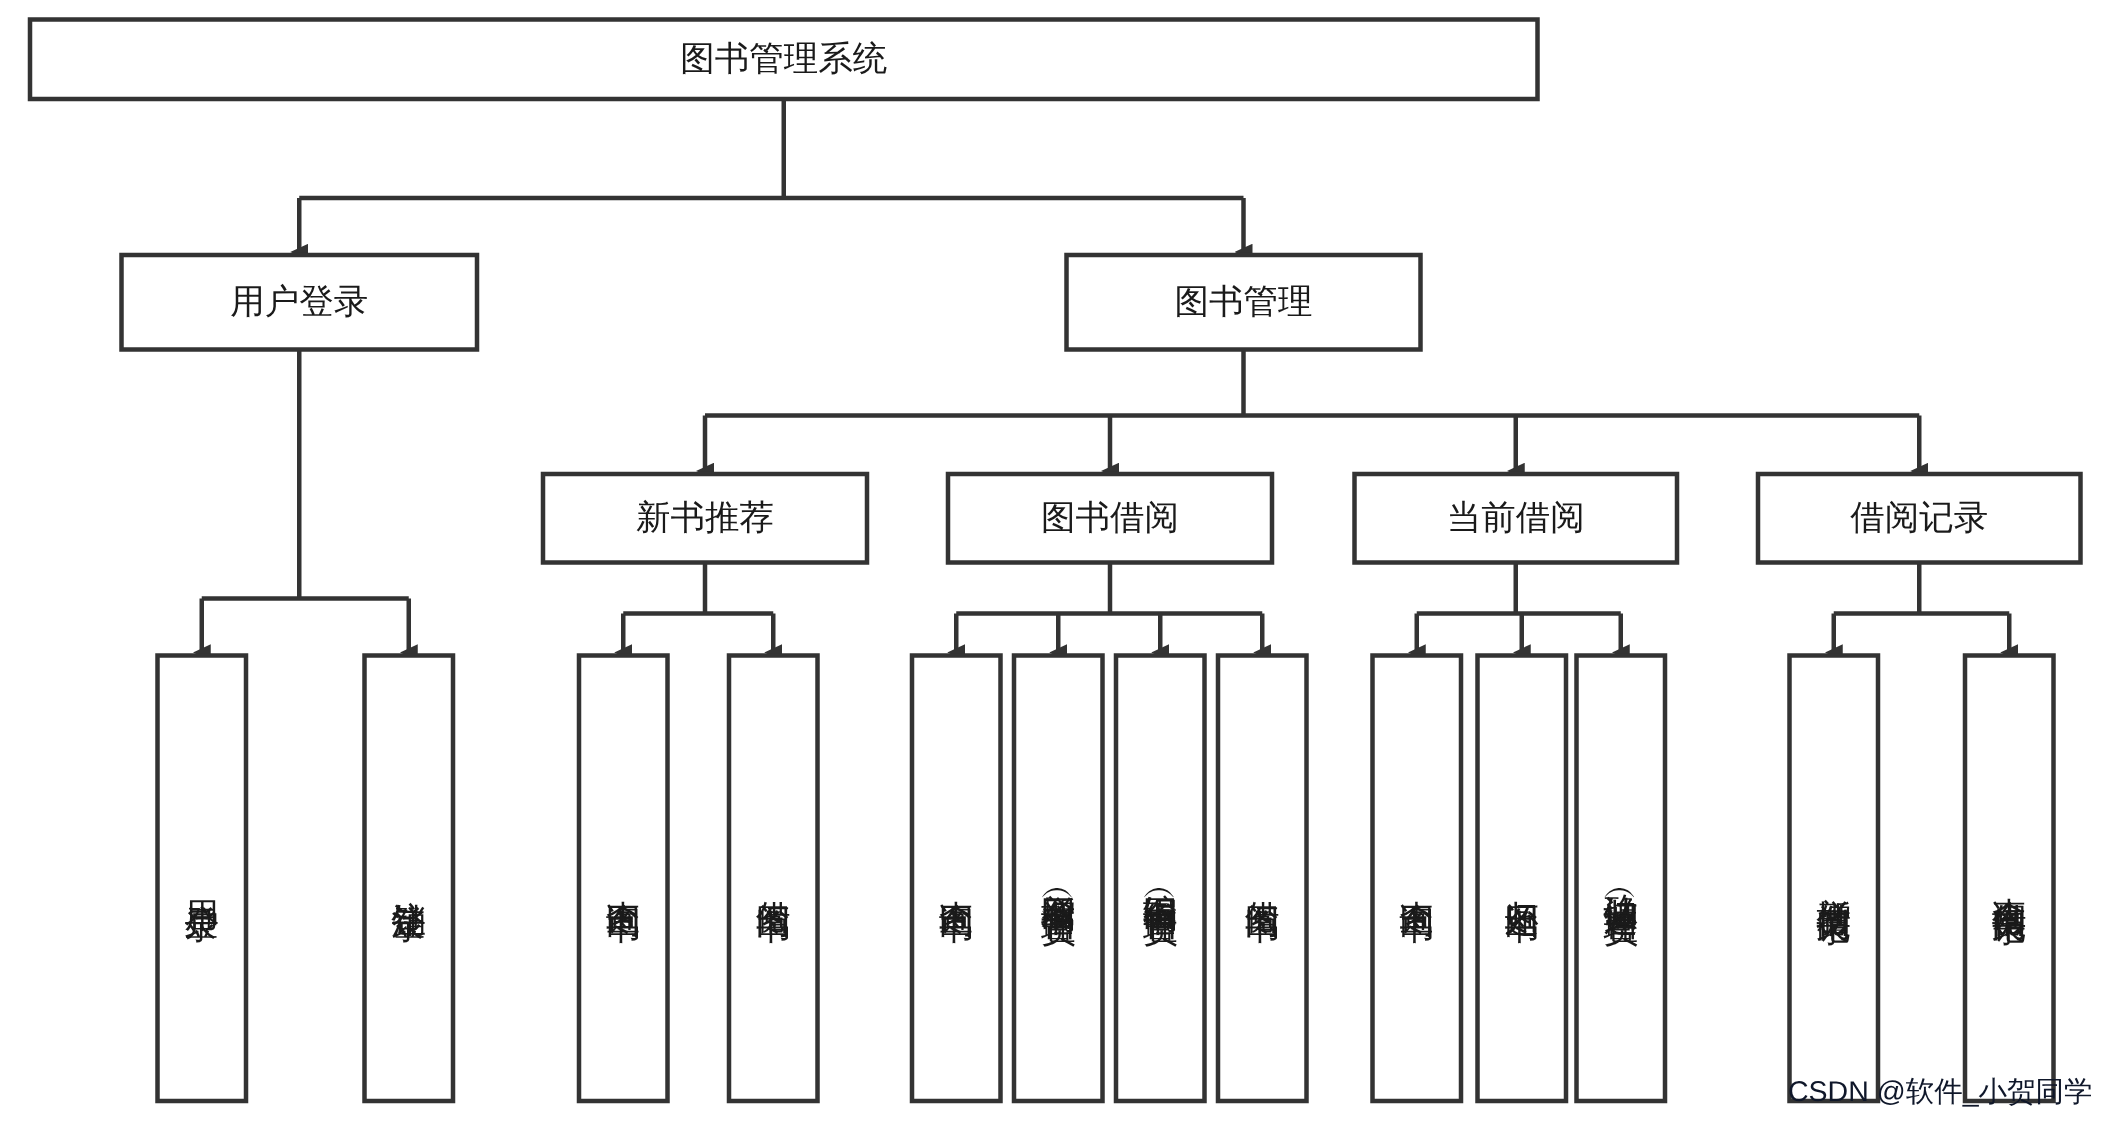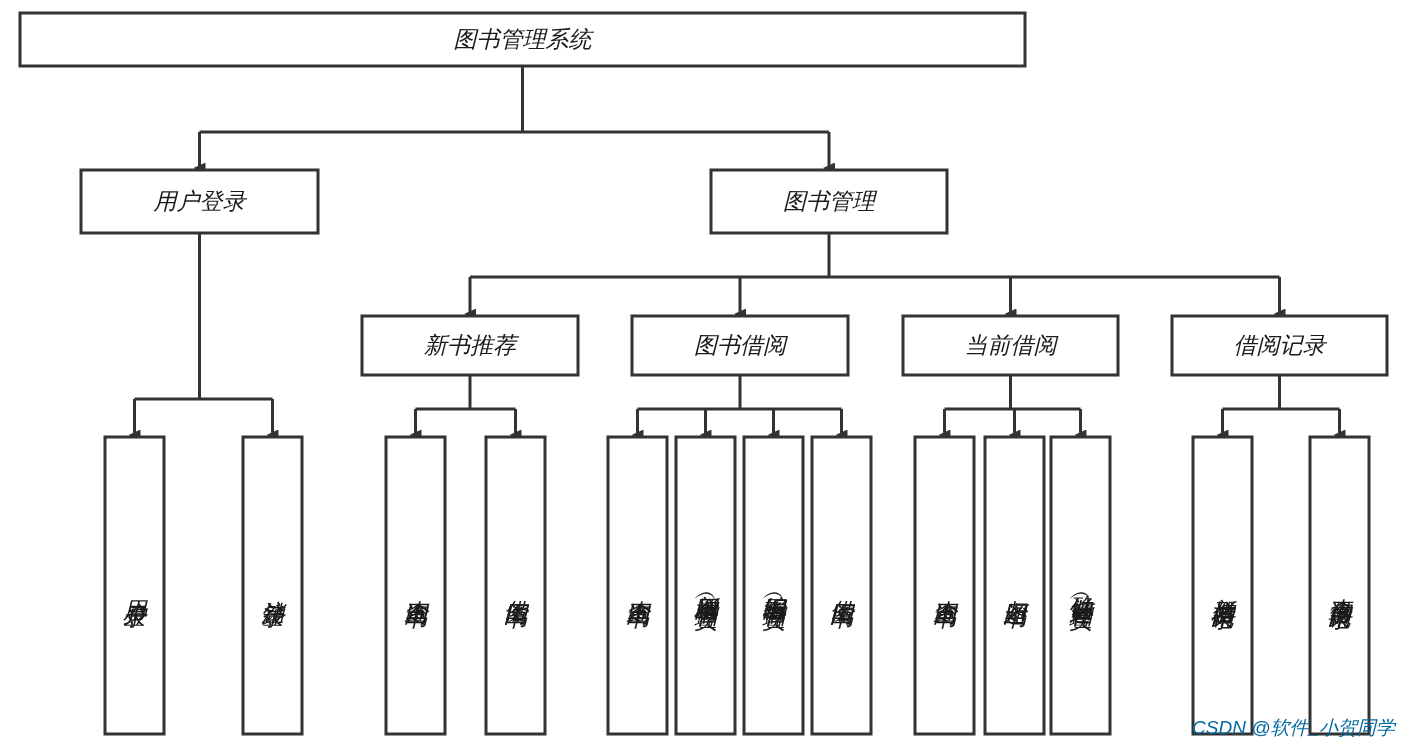--- a/index.html
+++ b/index.html
@@ -11,21 +11,20 @@
     width: 1405px;
     height: 747px;
     font-family: "Liberation Sans", "DejaVu Sans", sans-serif;
     overflow: hidden;
   }
   #diagram-root {
     position: relative;
     width: 1405px;
     height: 747px;
     background: #ffffff;
-    font-style: italic;
   }
   svg.diagram-svg {
     position: absolute;
     left: 0;
     top: 0;
     width: 1405px;
     height: 747px;
   }
   .node-box {
     fill: #ffffff;
@@ -61,21 +60,21 @@
     color: #1a1a1a;
     white-space: nowrap;
     pointer-events: none;
   }
   .watermark {
     position: absolute;
     right: 10px;
     bottom: 6px;
     font-family: "Liberation Sans", "DejaVu Sans", sans-serif;
     font-size: 19px;
-    color: #0369a1;
+    color: #0f172a;
     white-space: nowrap;
   }
 </style>
 </head>
 <body>
 
 <div id="diagram-root">
 
   <svg class="diagram-svg" viewBox="0 0 1405 747">
     <defs>

